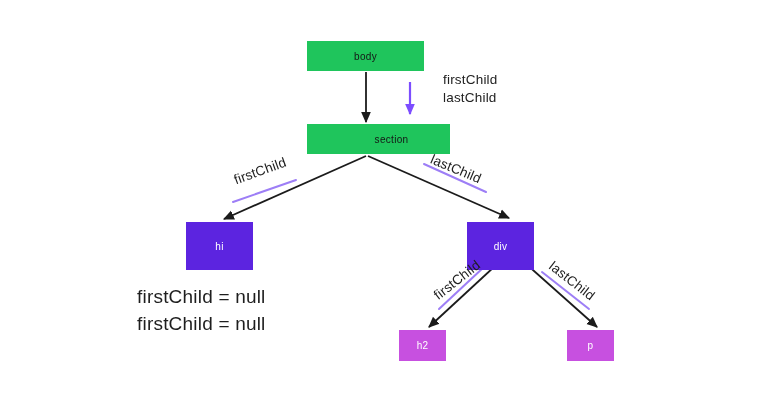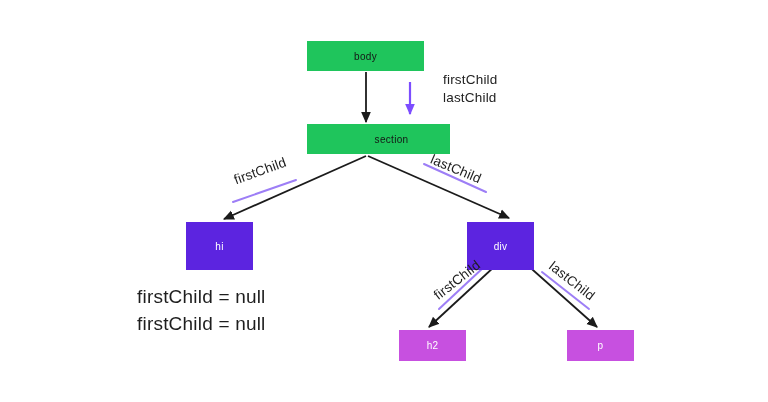--- a/index.html
+++ b/index.html
@@ -20,21 +20,21 @@
     position: absolute;
     display: flex;
     align-items: center;
     justify-content: center;
     font-size: 10px;
     font-weight: 500;
     letter-spacing: 0.3px;
   }
   .node.green   { width:117px; height:30px; background:#1fc55c; color:#151515; }
   .node.purple  { width:67px;  height:48px; background:#5c24e0; color:#ffffff; }
-  .node.magenta { width:67px;  height:31px; background:#c750e0; color:#ffffff; }
+  .node.magenta { width:47px;  height:31px; background:#c750e0; color:#ffffff; }
 
   .edge-label {
     position: absolute;
     font-size: 13.5px;
     color: #1e1e1e;
     white-space: nowrap;
     transform: translate(-50%,-50%) rotate(var(--r, 0deg));
     letter-spacing: 0.2px;
   }
   .legend {

